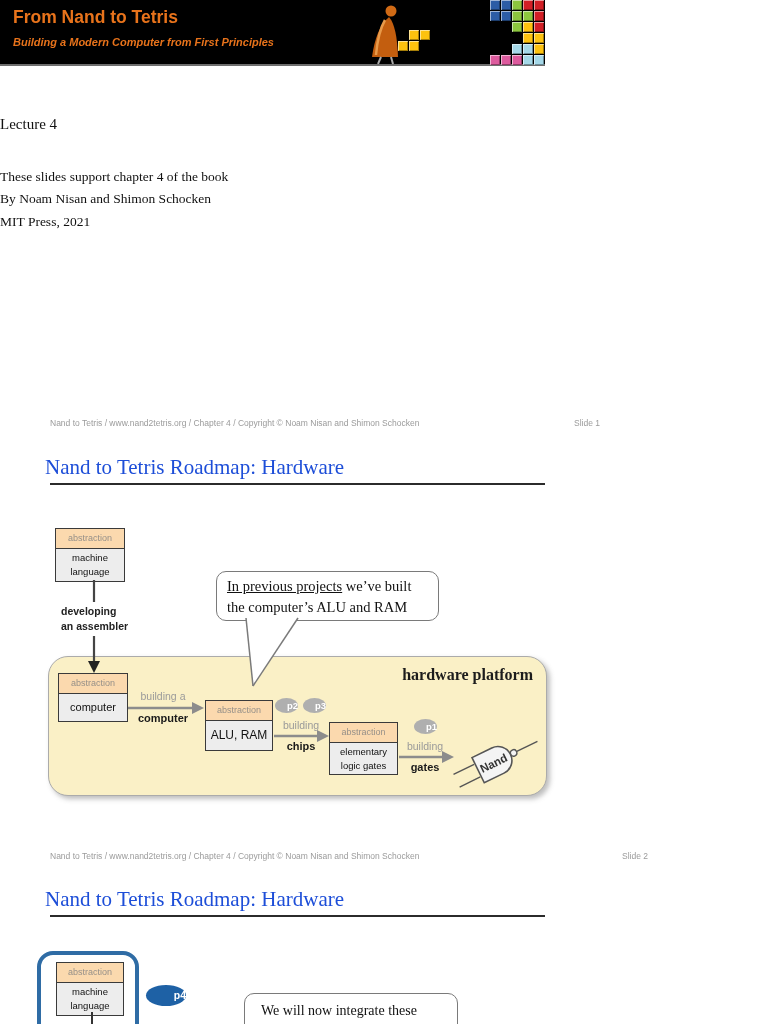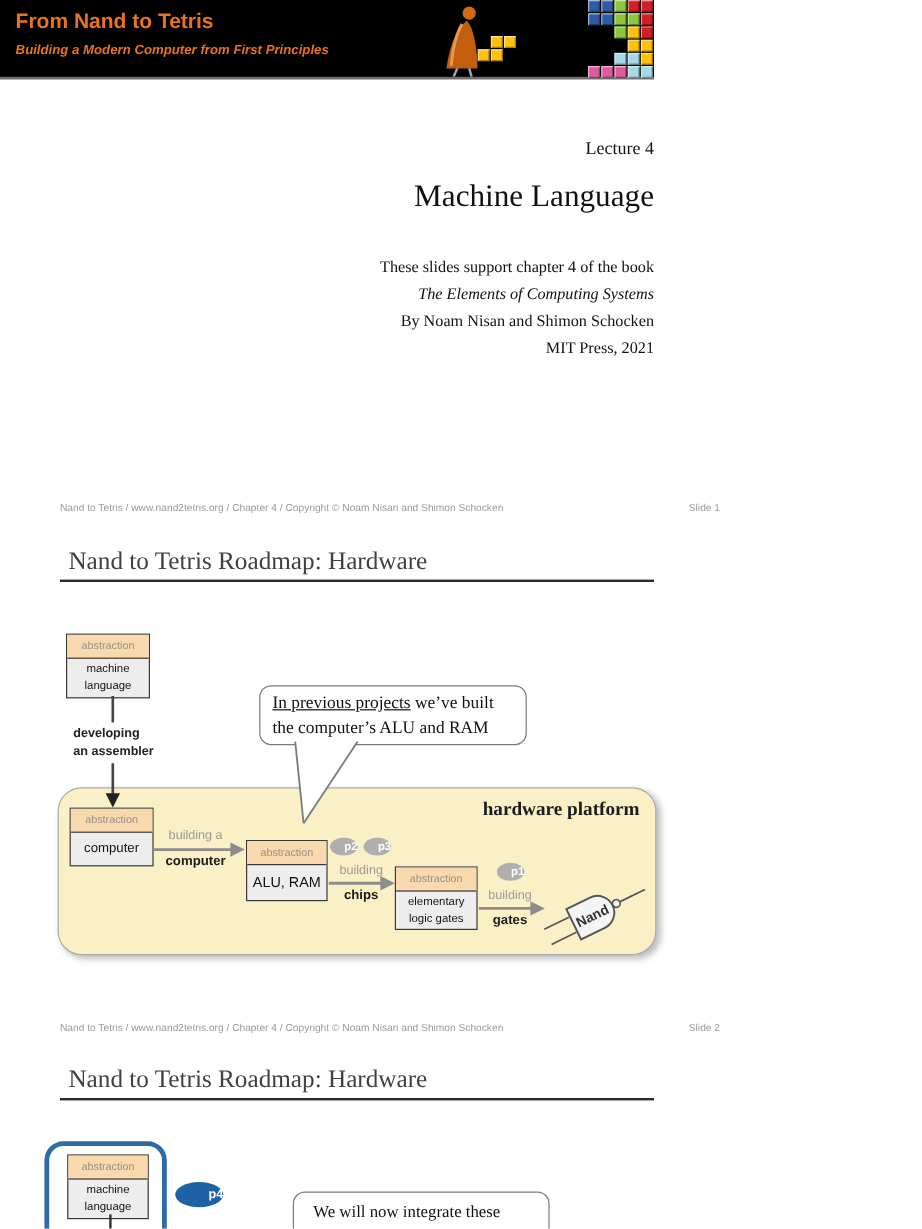--- a/index.html
+++ b/index.html
@@ -10,30 +10,30 @@
   
   .banner{position:absolute;left:0;top:0;width:545px;height:64px;background:#000;
           border-bottom:2px solid #6e6e6e;z-index:2;}
   .banner-title{position:absolute;left:13px;top:7px;font-size:17.5px;font-weight:bold;color:#e8731b;}
   .banner-sub{position:absolute;left:13px;top:36px;font-size:11px;font-weight:bold;font-style:italic;color:#e8731b;}
   .tgrid{position:absolute;}
   .tcell{position:absolute;width:10px;height:10px;
          box-shadow:inset 1px 1px 0 rgba(255,255,255,.55), inset -1px -1px 0 rgba(0,0,0,.35);}
 
   
-  .s1-center{position:absolute;left:0;top:114px;width:545px;text-align:right;color:#111;
+  .s1-center{position:absolute;left:0;top:114px;width:545px;text-align:left;color:#111;
              font-family:"Liberation Serif",serif;}
   .s1-lecture{font-size:15px;line-height:20px;}
   .s1-title{font-size:26px;line-height:32px;margin-top:14px;}
   .s1-body{margin-top:32px;font-size:13.5px;line-height:22.3px;}
   .footer-left{position:absolute;left:50px;font-size:8.5px;color:#9b9b9b;}
   .footer-right{position:absolute;left:574px;font-size:8.5px;color:#9b9b9b;}
 
   
-  .slide-title{position:absolute;font-family:"Liberation Serif",serif;font-size:21px;color:#404040;left:57px;}
+  .slide-title{position:absolute;font-family:"Liberation Serif",serif;font-size:21px;color:#1d4ed8;left:45px;}
   .title-rule{position:absolute;left:50px;width:495px;height:2px;background:#2b2b2b;}
 
   
   .absbox{position:absolute;border:1.3px solid #3a3a3a;background:#ededed;box-sizing:border-box;z-index:2;}
   .absbox .hd{background:#fbd9ae;color:#969089;font-size:9px;text-align:center;line-height:19px;height:19px;
               border-bottom:1.3px solid #3a3a3a;}
   .absbox .bd1{font-size:11px;color:#111;text-align:center;line-height:27px;}
   .absbox .bd2{font-size:9.5px;color:#111;text-align:center;line-height:13.5px;padding-top:2px;}
   .badge{position:absolute;border-radius:50%;background:#afafaf;color:#fff;font-size:9.5px;font-weight:bold;
          text-align:right;z-index:2;}
@@ -105,24 +105,22 @@
         <div class="tcell" style="left: 0px; top: 55px; background: rgb(221, 91, 158);"></div>
         <div class="tcell" style="left: 11px; top: 55px; background: rgb(221, 91, 158);"></div>
         <div class="tcell" style="left: 22px; top: 55px; background: rgb(221, 91, 158);"></div>
         <div class="tcell" style="left: 33px; top: 55px; background: rgb(165, 216, 232);"></div>
         <div class="tcell" style="left: 44px; top: 55px; background: rgb(165, 216, 232);"></div>
       </div>
   </div>
 
   <div class="s1-center">
     <div class="s1-lecture">Lecture 4</div>
-    <div class="s1-title">Machine Language</div>
     <div class="s1-body">
       <div>These slides support chapter 4 of the book</div>
-      <div style="font-style:italic;">The Elements of Computing Systems</div>
       <div>By Noam Nisan and Shimon Schocken</div>
       <div>MIT Press, 2021</div>
     </div>
   </div>
   <div class="footer-left" style="top:418px;">Nand to Tetris / www.nand2tetris.org / Chapter 4 / Copyright © Noam Nisan and Shimon Schocken</div>
   <div class="footer-right" style="top:418px;">Slide 1</div>
 
   <div class="slide-title" style="top:455px;">Nand to Tetris Roadmap: Hardware</div>
   <div class="title-rule" style="top:483px;"></div>
 
@@ -194,21 +192,21 @@
       <line x1="-22" y1="-7" x2="-45" y2="-7" stroke="#555" stroke-width="1.4"></line>
       <line x1="-22" y1="7" x2="-45" y2="7" stroke="#555" stroke-width="1.4"></line>
       <line x1="22" y1="0" x2="45" y2="0" stroke="#555" stroke-width="1.4"></line>
       <path d="M-21,-14 L1,-14 A14,14 0 0 1 1,14 L-21,14 Z" fill="#f4f4f4" stroke="#555" stroke-width="1.6"></path>
       <circle cx="18.5" cy="0" r="3.2" fill="#f4f4f4" stroke="#555" stroke-width="1.4"></circle>
       <text x="-4" y="4.5" text-anchor="middle" font-size="11.5" font-weight="bold" fill="#333">Nand</text>
     </g>
   </svg>
 
   <div class="footer-left" style="top:851px;">Nand to Tetris / www.nand2tetris.org / Chapter 4 / Copyright © Noam Nisan and Shimon Schocken</div>
-  <div class="footer-right" style="top:851px;">Slide 2</div>
+  <div class="footer-right" style="top:851px;margin-left:48px;">Slide 2</div>
 
   <div class="slide-title" style="top:887px;">Nand to Tetris Roadmap: Hardware</div>
   <div class="title-rule" style="top:915px;"></div>
 
   <div class="bluebox"></div>
   <div class="absbox" style="left:56px;top:962px;width:68px;">
     <div class="hd">abstraction</div>
     <div class="bd2" style="height:30px;">
       <div>machine</div>
       <div>language</div>

